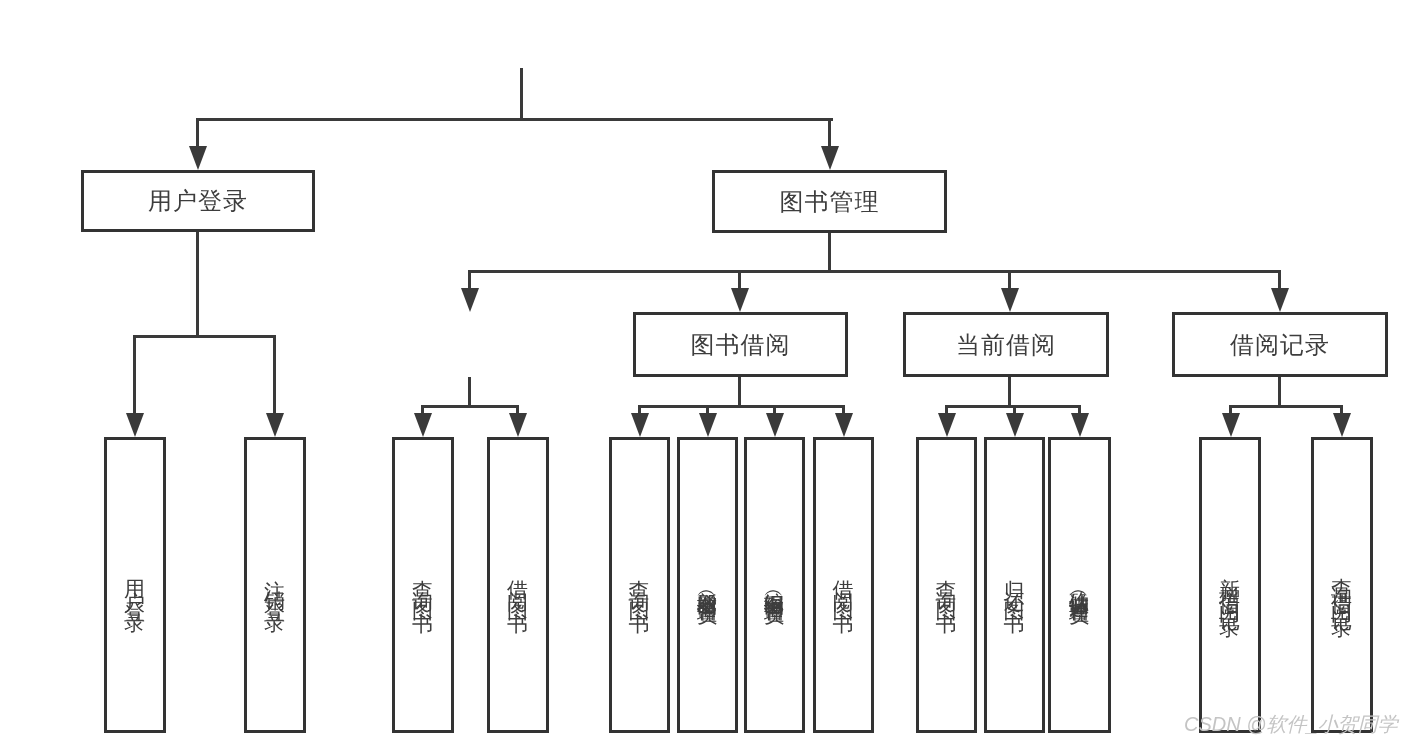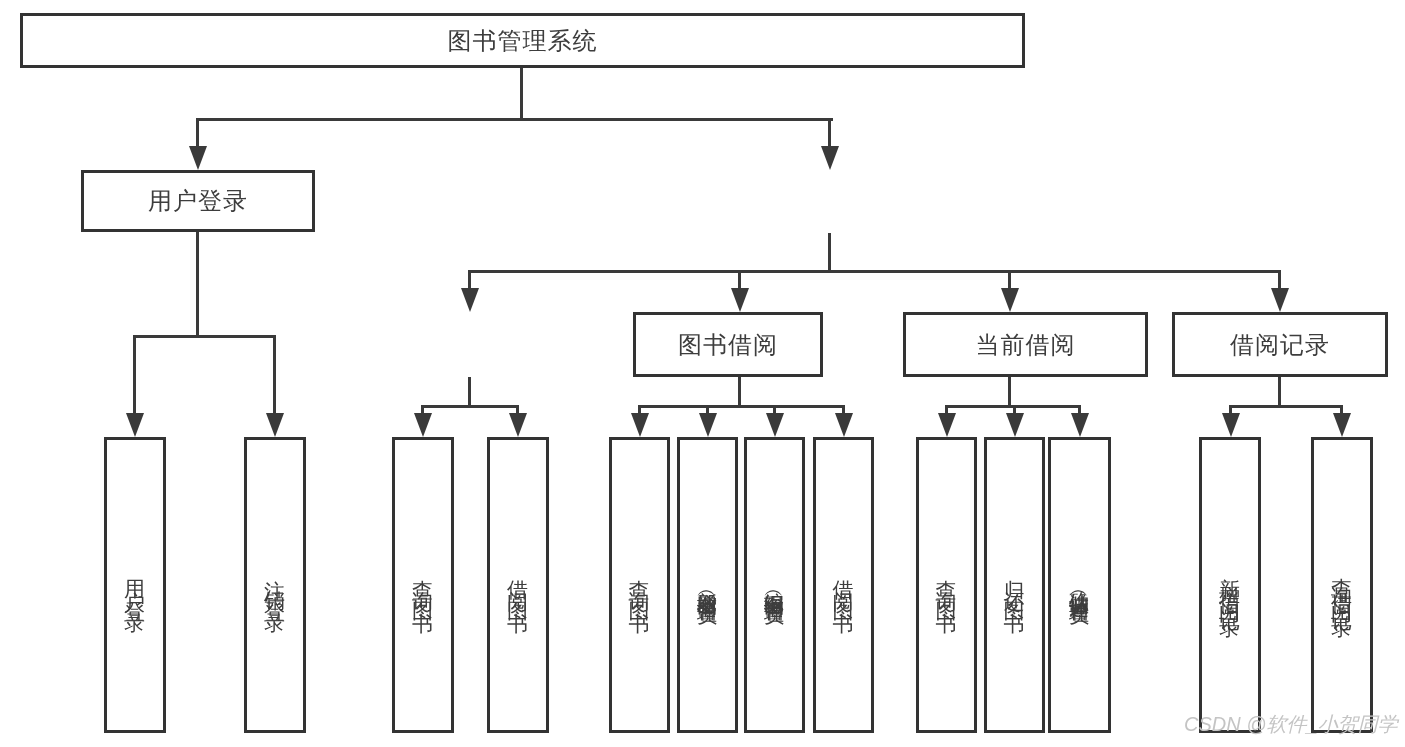--- a/index.html
+++ b/index.html
@@ -73,57 +73,57 @@
     z-index:6;
     white-space:nowrap;
     font-style:italic;
   }
 </style>
 </head>
 <body>
 
 <div class="canvas">
 
-  <div class="box" style="left:20px;top:13px;width:1005px;height:55px;">
-    <span>图书管理系统</span>
-  </div>
 
   <div class="vline" style="left:520px;top:68px;height:53px;"></div>
   <div class="hline" style="left:196px;top:118px;width:637px;"></div>
   <div class="vline" style="left:196px;top:118px;height:32px;"></div>
   <div class="head" style="left:189px;top:146px;"></div>
   <div class="vline" style="left:828px;top:118px;height:32px;"></div>
   <div class="head" style="left:821px;top:146px;"></div>
 
   <div class="box" style="left:81px;top:170px;width:234px;height:62px;">
     <span>用户登录</span>
+  </div>
+  <div class="box" style="left:712px;top:170px;width:235px;height:63px;">
+    <span>图书管理</span>
   </div>
 
   <div class="vline" style="left:196px;top:232px;height:106px;"></div>
   <div class="hline" style="left:133px;top:335px;width:143px;"></div>
   <div class="vline" style="left:133px;top:335px;height:80px;"></div>
   <div class="head" style="left:126px;top:413px;"></div>
   <div class="vline" style="left:273px;top:335px;height:80px;"></div>
   <div class="head" style="left:266px;top:413px;"></div>
 
   <div class="vline" style="left:828px;top:233px;height:40px;"></div>
   <div class="hline" style="left:468px;top:270px;width:813px;"></div>
   <div class="vline" style="left:468px;top:270px;height:22px;"></div>
   <div class="head" style="left:461px;top:288px;"></div>
   <div class="vline" style="left:738px;top:270px;height:22px;"></div>
   <div class="head" style="left:731px;top:288px;"></div>
   <div class="vline" style="left:1008px;top:270px;height:22px;"></div>
   <div class="head" style="left:1001px;top:288px;"></div>
   <div class="vline" style="left:1278px;top:270px;height:22px;"></div>
   <div class="head" style="left:1271px;top:288px;"></div>
 
-  <div class="box" style="left:633px;top:312px;width:190px;height:65px;">
+  <div class="box" style="left:633px;top:312px;width:215px;height:65px;">
     <span>图书借阅</span>
   </div>
-  <div class="box" style="left:903px;top:312px;width:245px;height:65px;">
+  <div class="box" style="left:903px;top:312px;width:206px;height:65px;">
     <span>当前借阅</span>
   </div>
   <div class="box" style="left:1172px;top:312px;width:216px;height:65px;">
     <span>借阅记录</span>
   </div>
 
   <div class="vline" style="left:468px;top:377px;height:31px;"></div>
   <div class="hline" style="left:421px;top:405px;width:98px;"></div>
   <div class="vline" style="left:421px;top:405px;height:12px;"></div>
   <div class="head" style="left:414px;top:413px;"></div>

